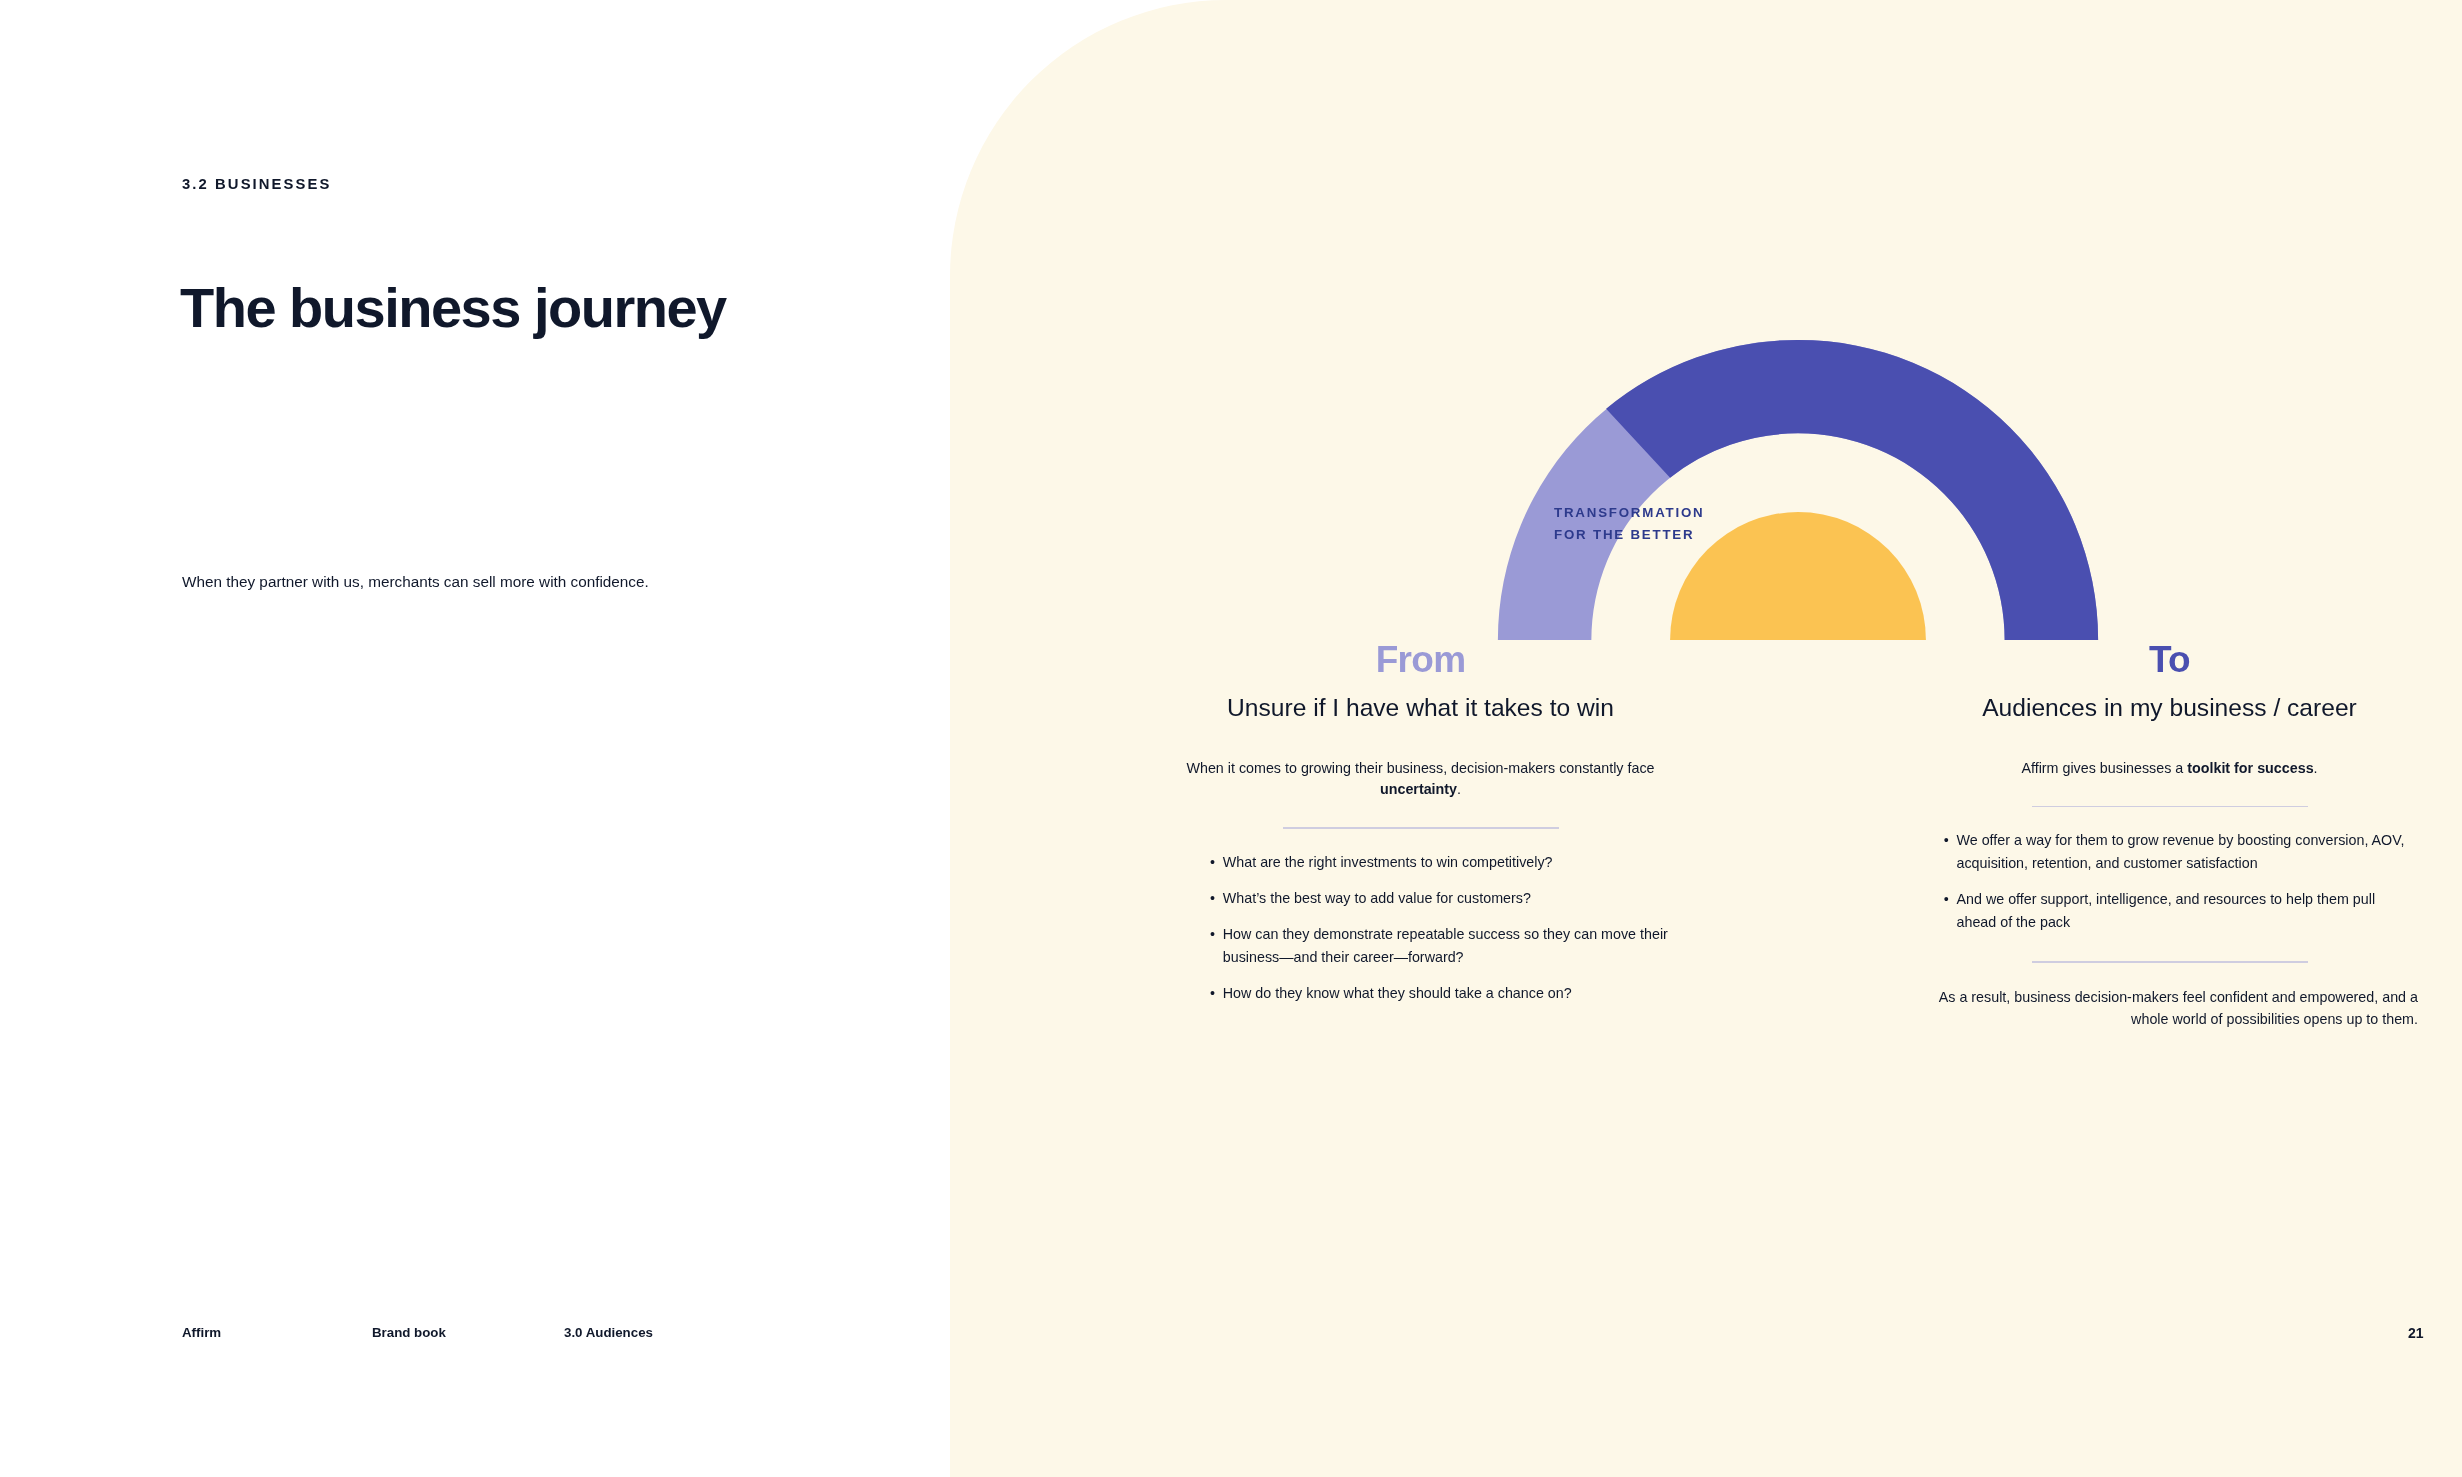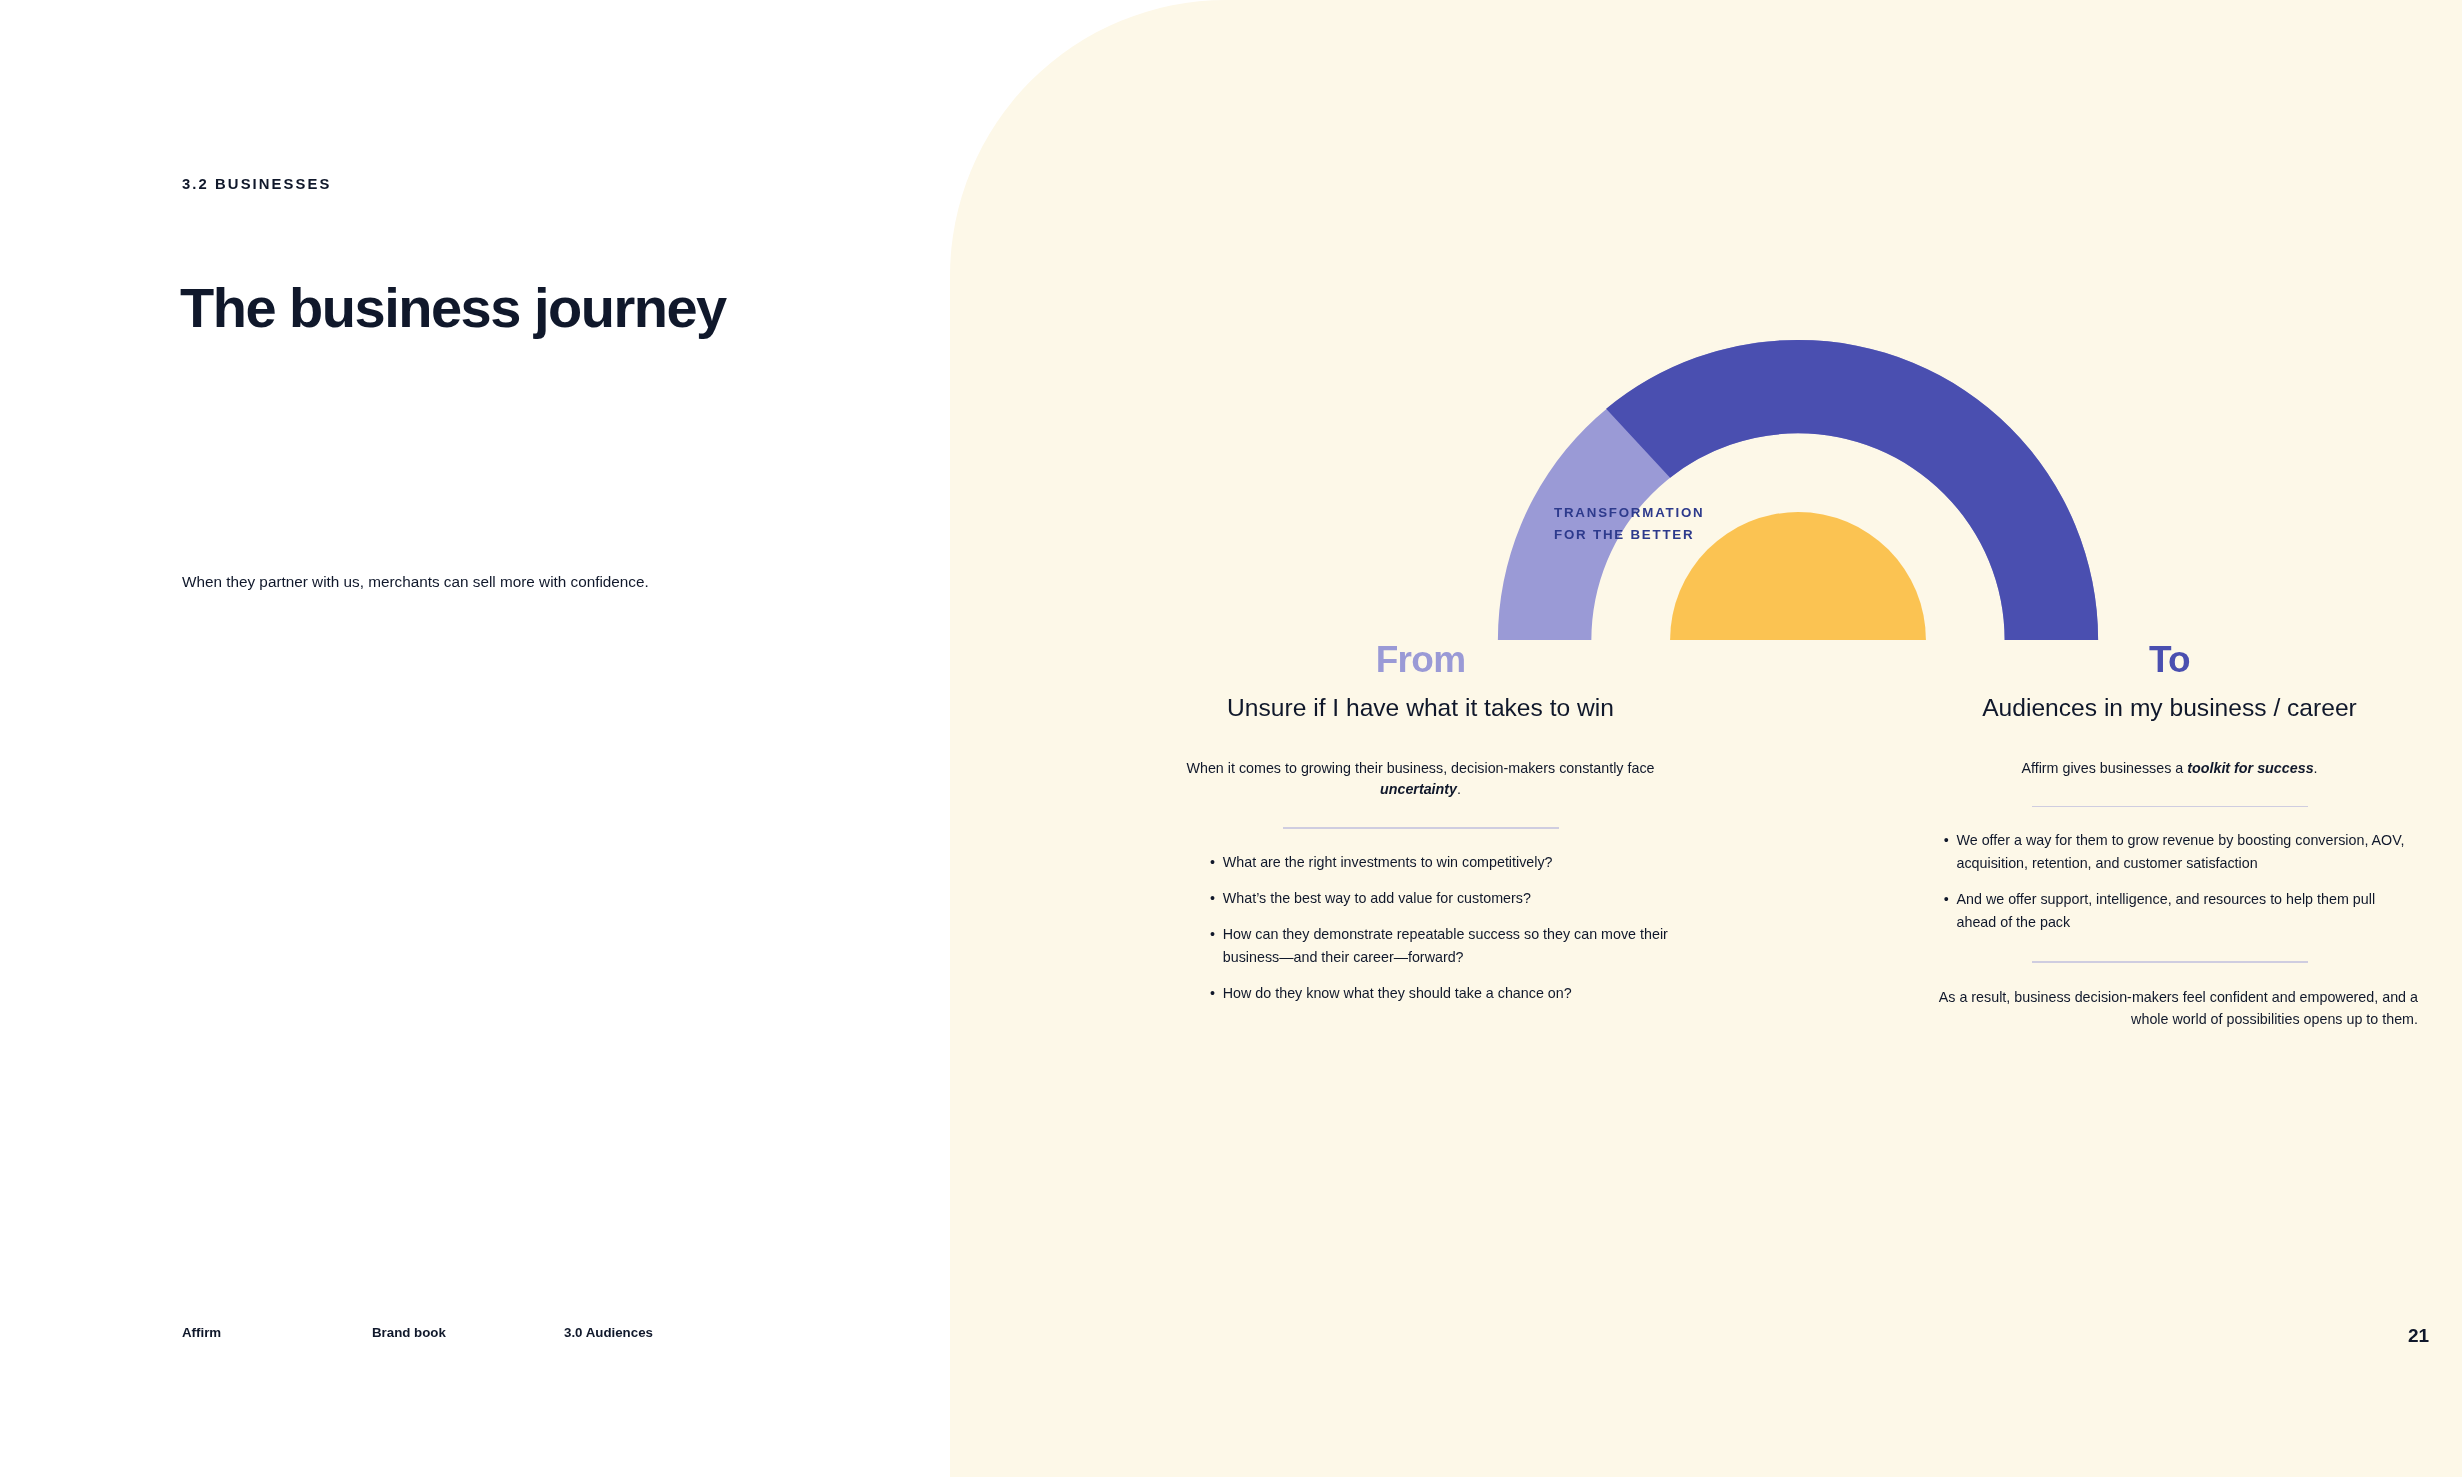--- a/index.html
+++ b/index.html
@@ -81,21 +81,21 @@
   }
   .footer span { position: absolute; top: 0; }
   .f-brand { left: 0; }
   .f-book  { left: 190px; }
   .f-sect  { left: 382px; }
 
   .page-number {
     position: absolute;
     left: 2408px;
     top: 1325px;
-    font-size: 19px;
+    font-size: 14px;
     font-weight: bold;
     color: #10182b;
   }
 
   
   .arch {
     position: absolute;
     left: 1330px;
     top: 148px;
     width: 936px;
@@ -144,21 +144,21 @@
     font-weight: normal;
   }
 
   .col-lead {
     margin-top: 33px;
     text-align: center;
     font-size: 14.3px;
     line-height: 1.5;
     color: #10182b;
   }
-  .col-lead b { font-weight: bold; font-style: italic; }
+  .col-lead b { font-weight: bold; }
 
   .divider {
     width: 276px;
     height: 1.5px;
     background: #cfcde0;
     margin: 26.6px auto 0 auto;
   }
 
   ul.bullets {
     margin: 21.7px 0 0 0;

